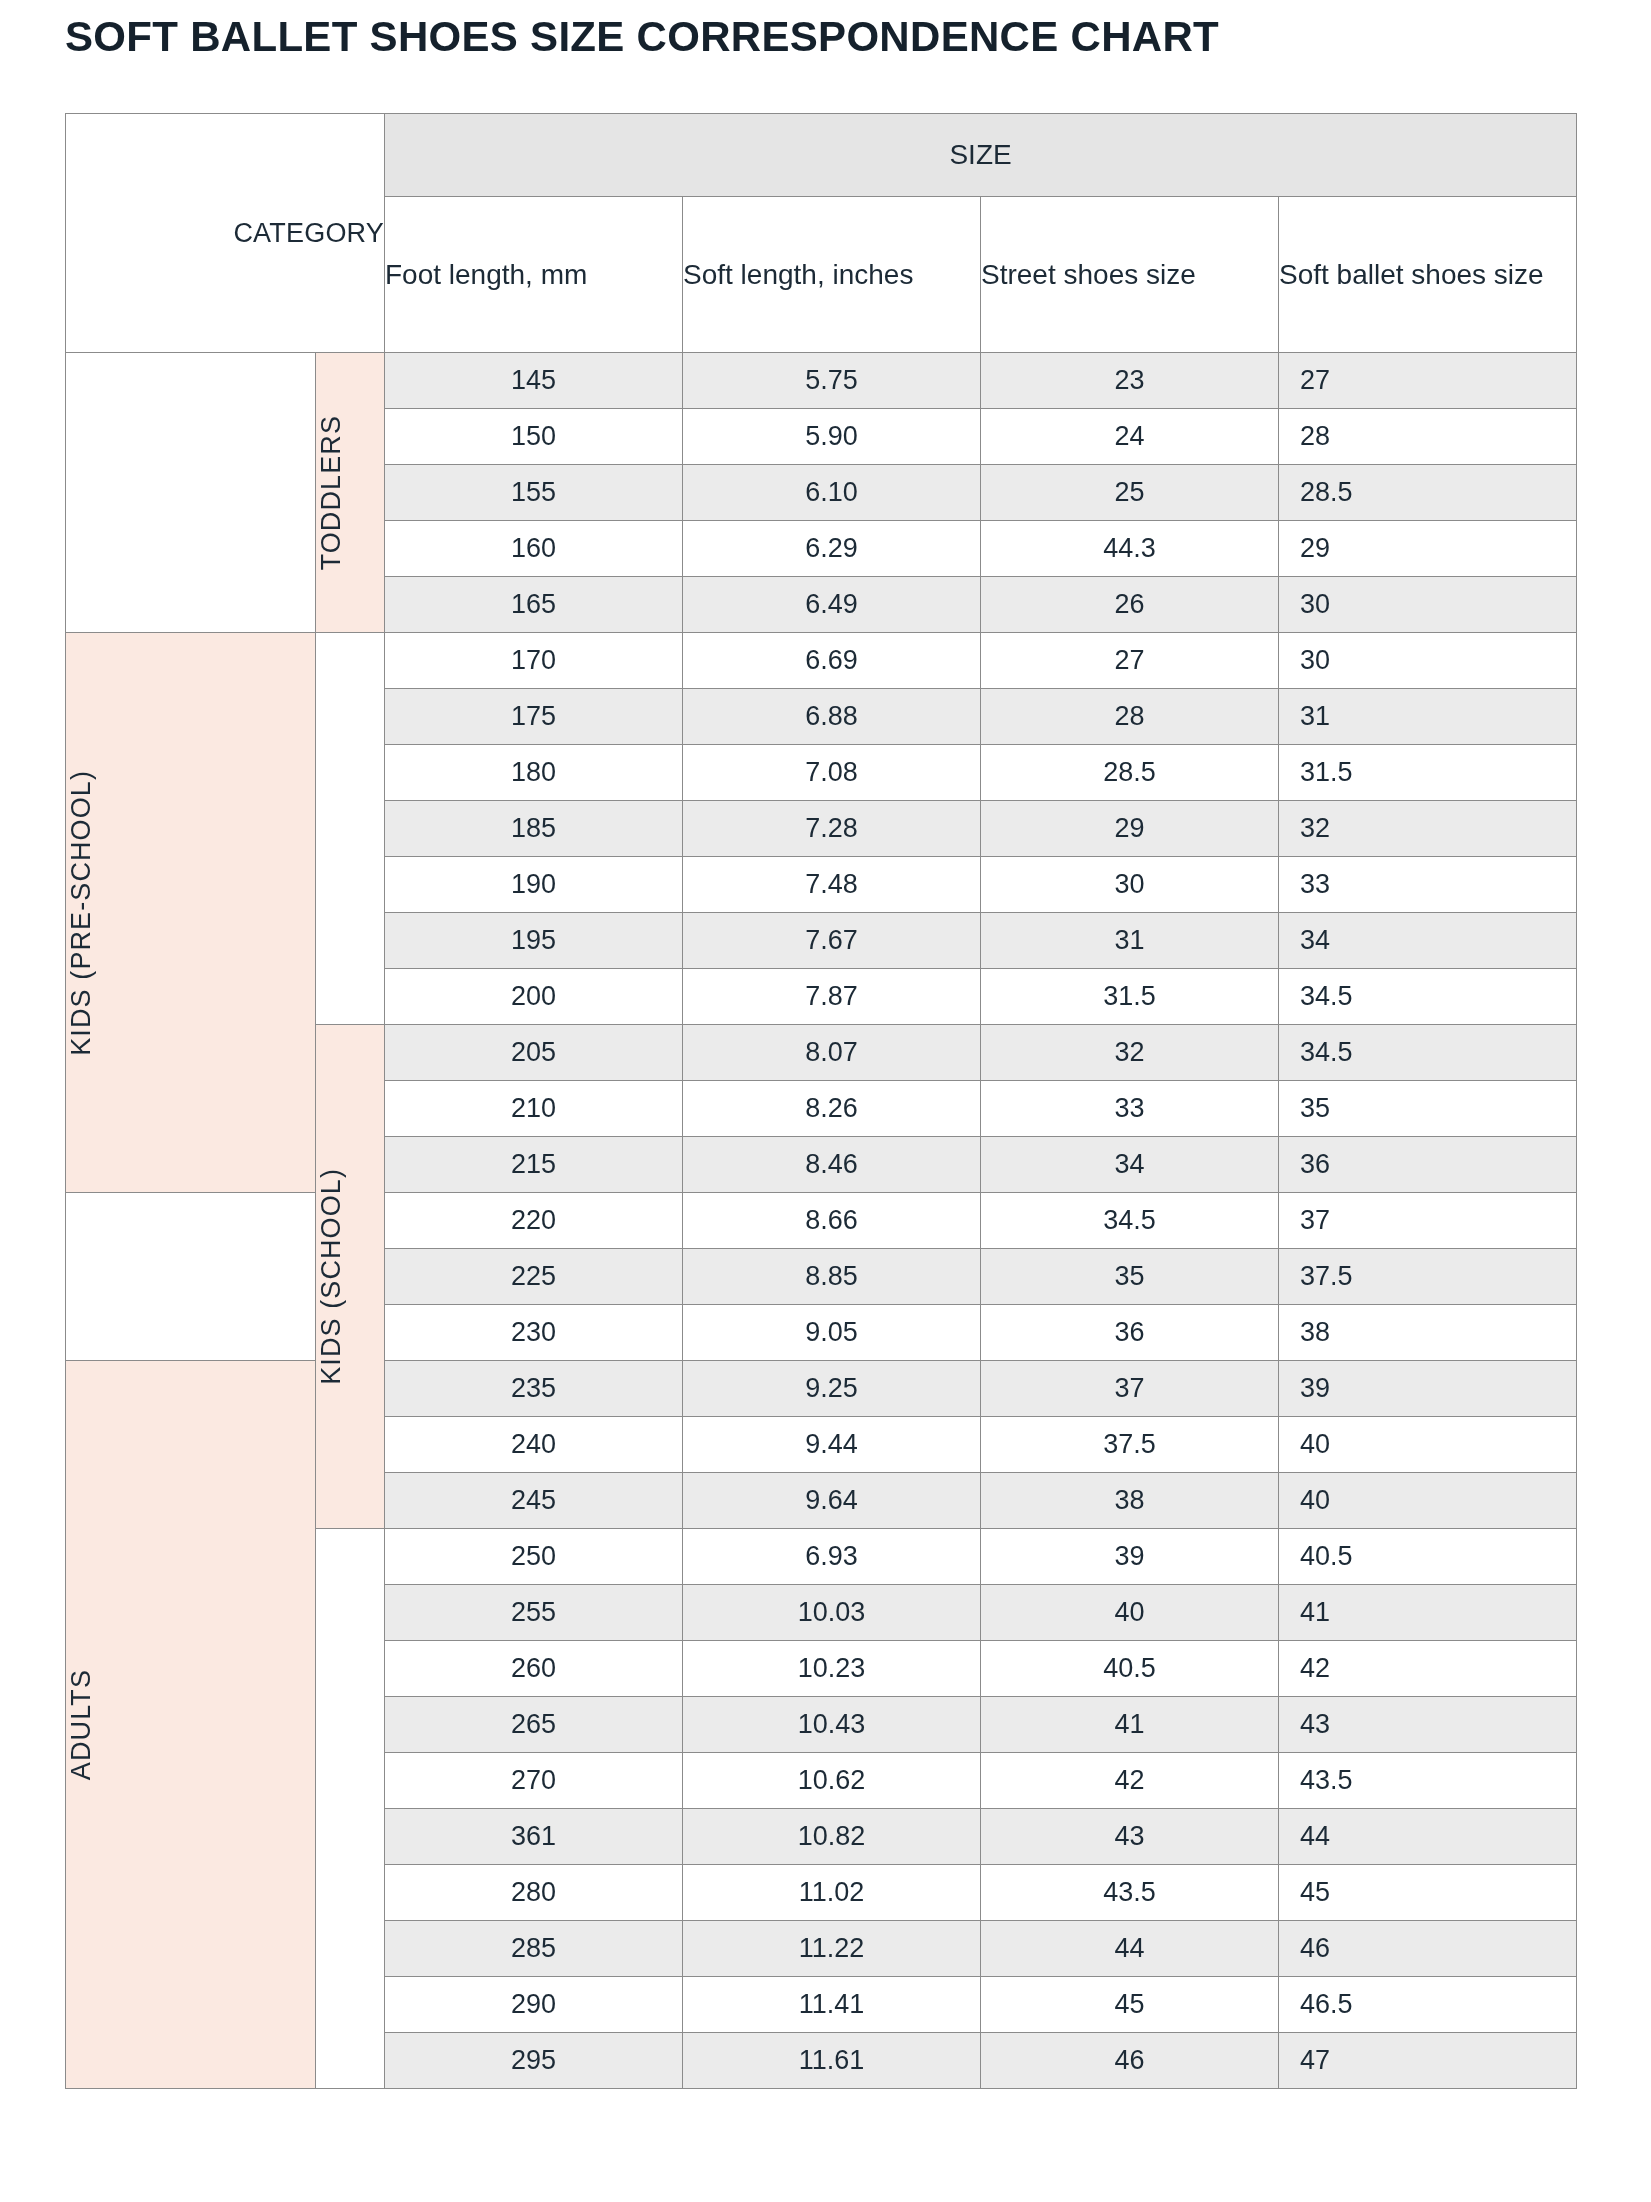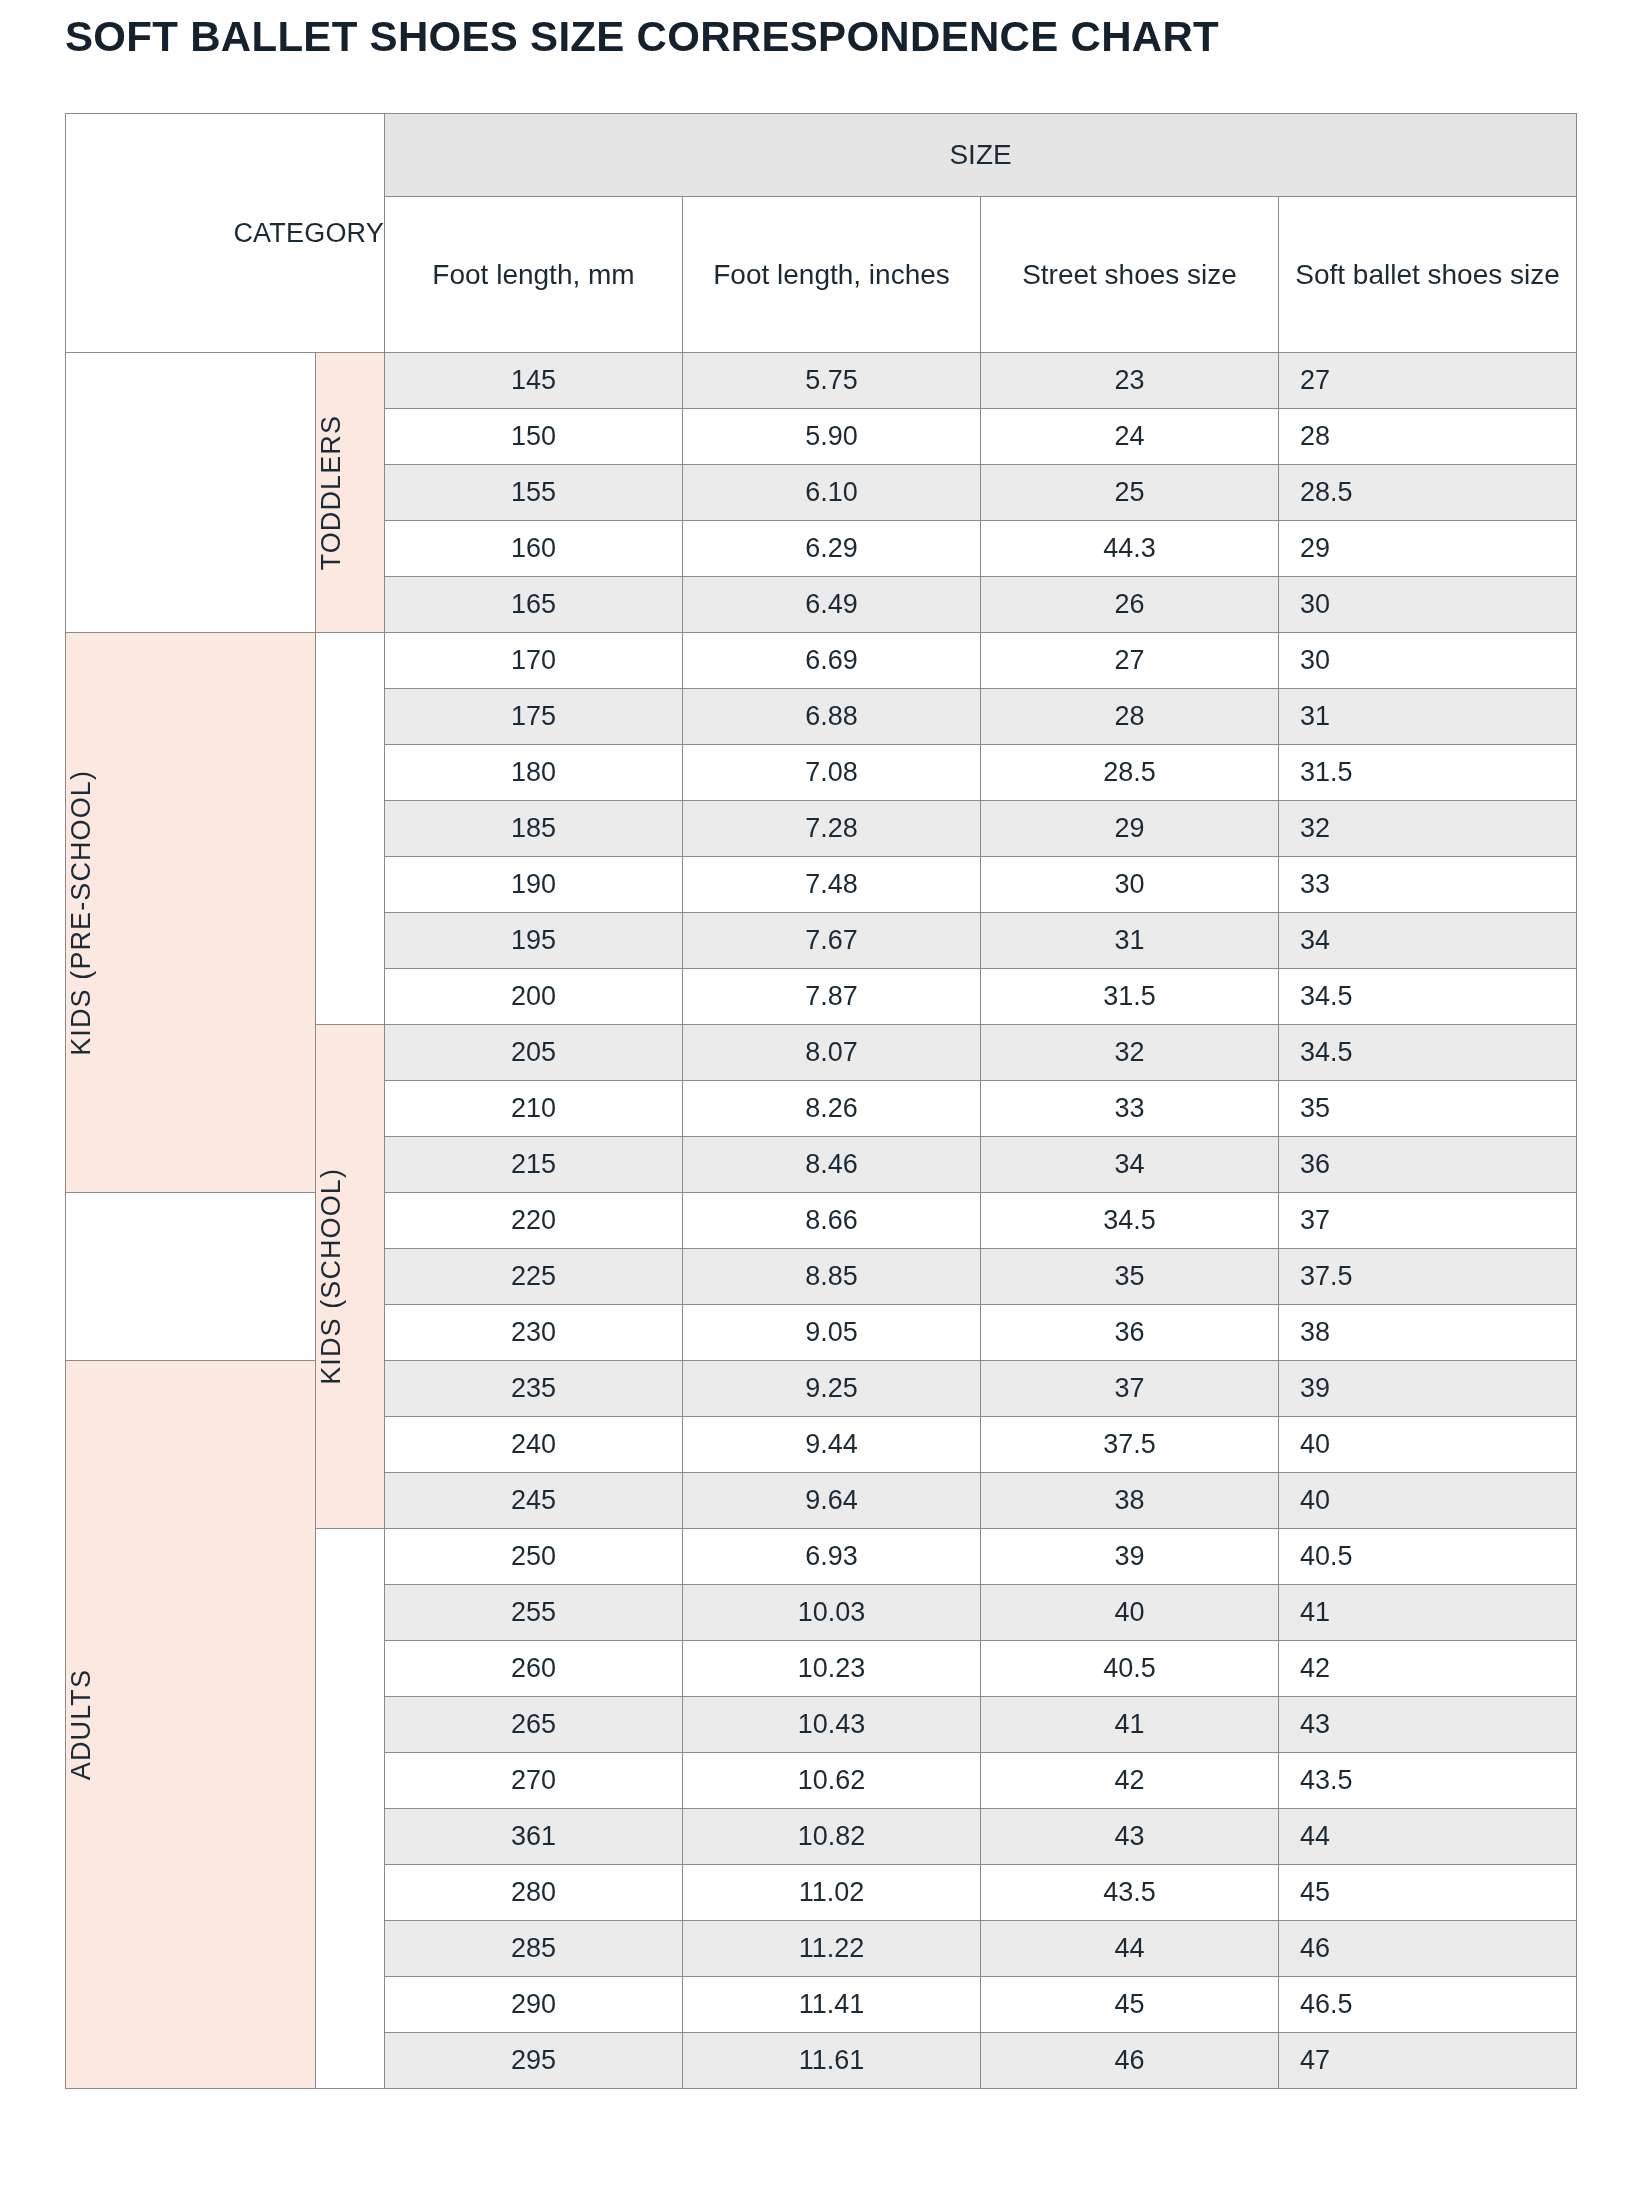--- a/index.html
+++ b/index.html
@@ -68,21 +68,20 @@
     letter-spacing: 0.2px;
   }
   .cell-size {
     background: #e5e5e5;
     text-align: center;
     vertical-align: middle;
     height: 82px;
     font-size: 28px;
   }
   .cell-subhead {
-    text-align: center;
     vertical-align: middle;
     height: 155px;
     background: #ffffff;
     font-size: 28px;
     line-height: 1.28;
     padding: 0 9.6px;
   }
 
   tr.data-row { height: 55px; }
   tr.data-row.stripe td.data-cell { background: #ebebeb; }
@@ -144,21 +143,21 @@
         <col class="c-st">
         <col class="c-sb">
       </colgroup>
       <thead>
         <tr>
           <td class="cell-category" colspan="2" rowspan="2">CATEGORY</td>
           <td class="cell-size" colspan="4">SIZE</td>
         </tr>
         <tr>
           <td class="cell-subhead">Foot length, mm</td>
-          <td class="cell-subhead">Foot length, inches</td>
+          <td class="cell-subhead">Soft length, inches</td>
           <td class="cell-subhead">Street shoes size</td>
           <td class="cell-subhead">Soft ballet shoes size</td>
         </tr>
       </thead>
       <tbody id="table-body">
           <tr class="data-row stripe">
             <td rowspan="5" class="group-cell blank"></td>
             <td rowspan="5" class="group-cell">
               <div class="vlabel-holder">
                 <span class="vertical-label">TODDLERS</span>

